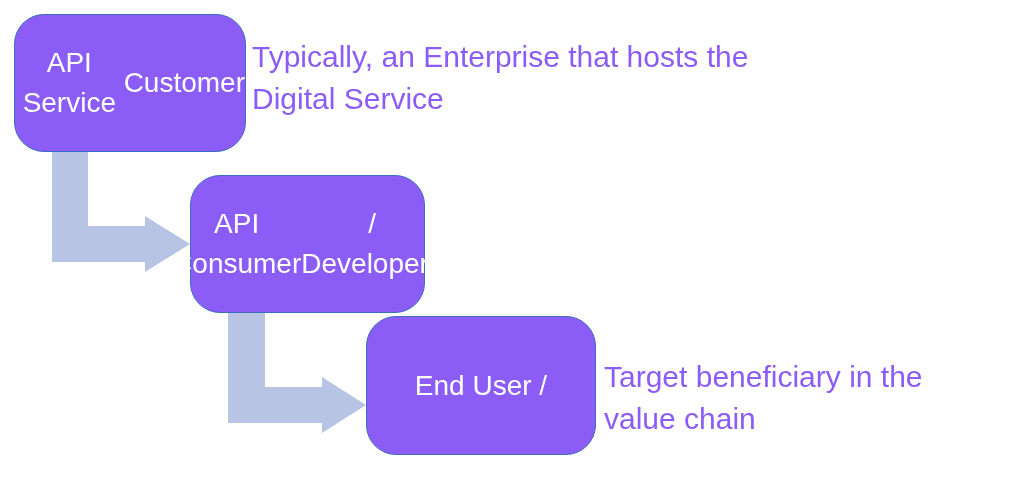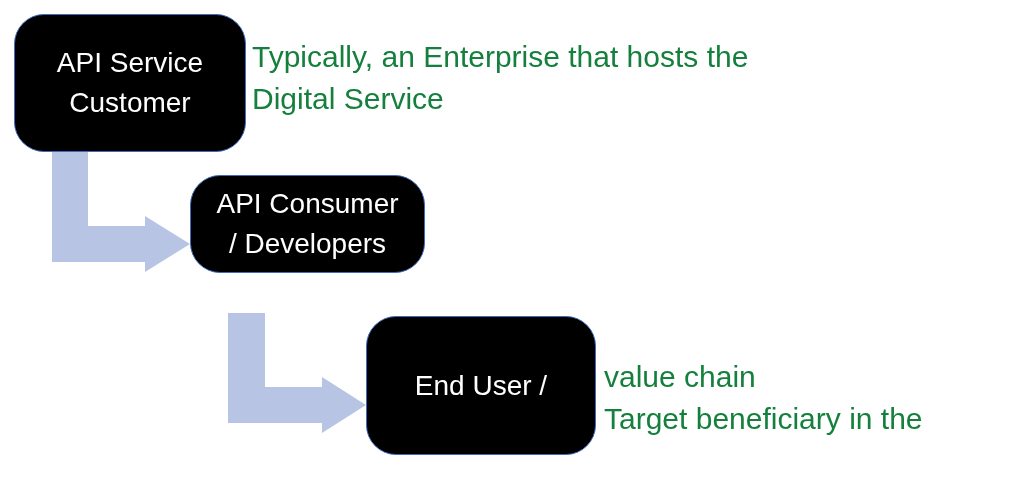--- a/index.html
+++ b/index.html
@@ -14,38 +14,38 @@
   }
   .arrow-layer {
     position: absolute;
     left: 0; top: 0;
     width: 1021px; height: 487px;
     pointer-events: none;
   }
   .arrow-layer polygon { fill: #b7c4e4; }
   .step-box {
     position: absolute;
-    background: #000000;
+    background: #8b5cf6;
     border: 1px solid #3f6cbb;
     border-radius: 30px;
     color: #ffffff;
     display: flex;
-    flex-direction: column;
+    flex-direction: row;
     align-items: center;
     justify-content: center;
     text-align: center;
     font-size: 28px;
     line-height: 40px;
   }
   .box-1 { left: 14px;  top: 14px;  width: 232px; height: 138px; }
-  .box-2 { left: 190px; top: 175px; width: 235px; height: 98px; }
+  .box-2 { left: 190px; top: 175px; width: 235px; height: 138px; }
   .box-3 { left: 366px; top: 316px; width: 230px; height: 139px; align-items: center; }
   .desc {
     position: absolute;
-    color: #15803d;
+    color: #8b5cf6;
     font-size: 30px;
     line-height: 42px;
     white-space: nowrap;
   }
   .desc-1 { left: 252px; top: 36px; }
   .desc-2 { left: 430px; top: 196px; }
   .desc-3 { left: 604px; top: 356px; }
 </style>
 </head>
 <body>
@@ -68,17 +68,17 @@
 
   <div class="step-box box-2">
     <div>API Consumer</div>
     <div>/ Developers</div>
   </div>
 
   <div class="step-box box-3">
     <div>End User /</div>
   </div>
   <div class="desc desc-3">
+    <div>Target beneficiary in the</div>
     <div>value chain</div>
-    <div>Target beneficiary in the</div>
   </div>
 
 </div>
 
 </body></html>

